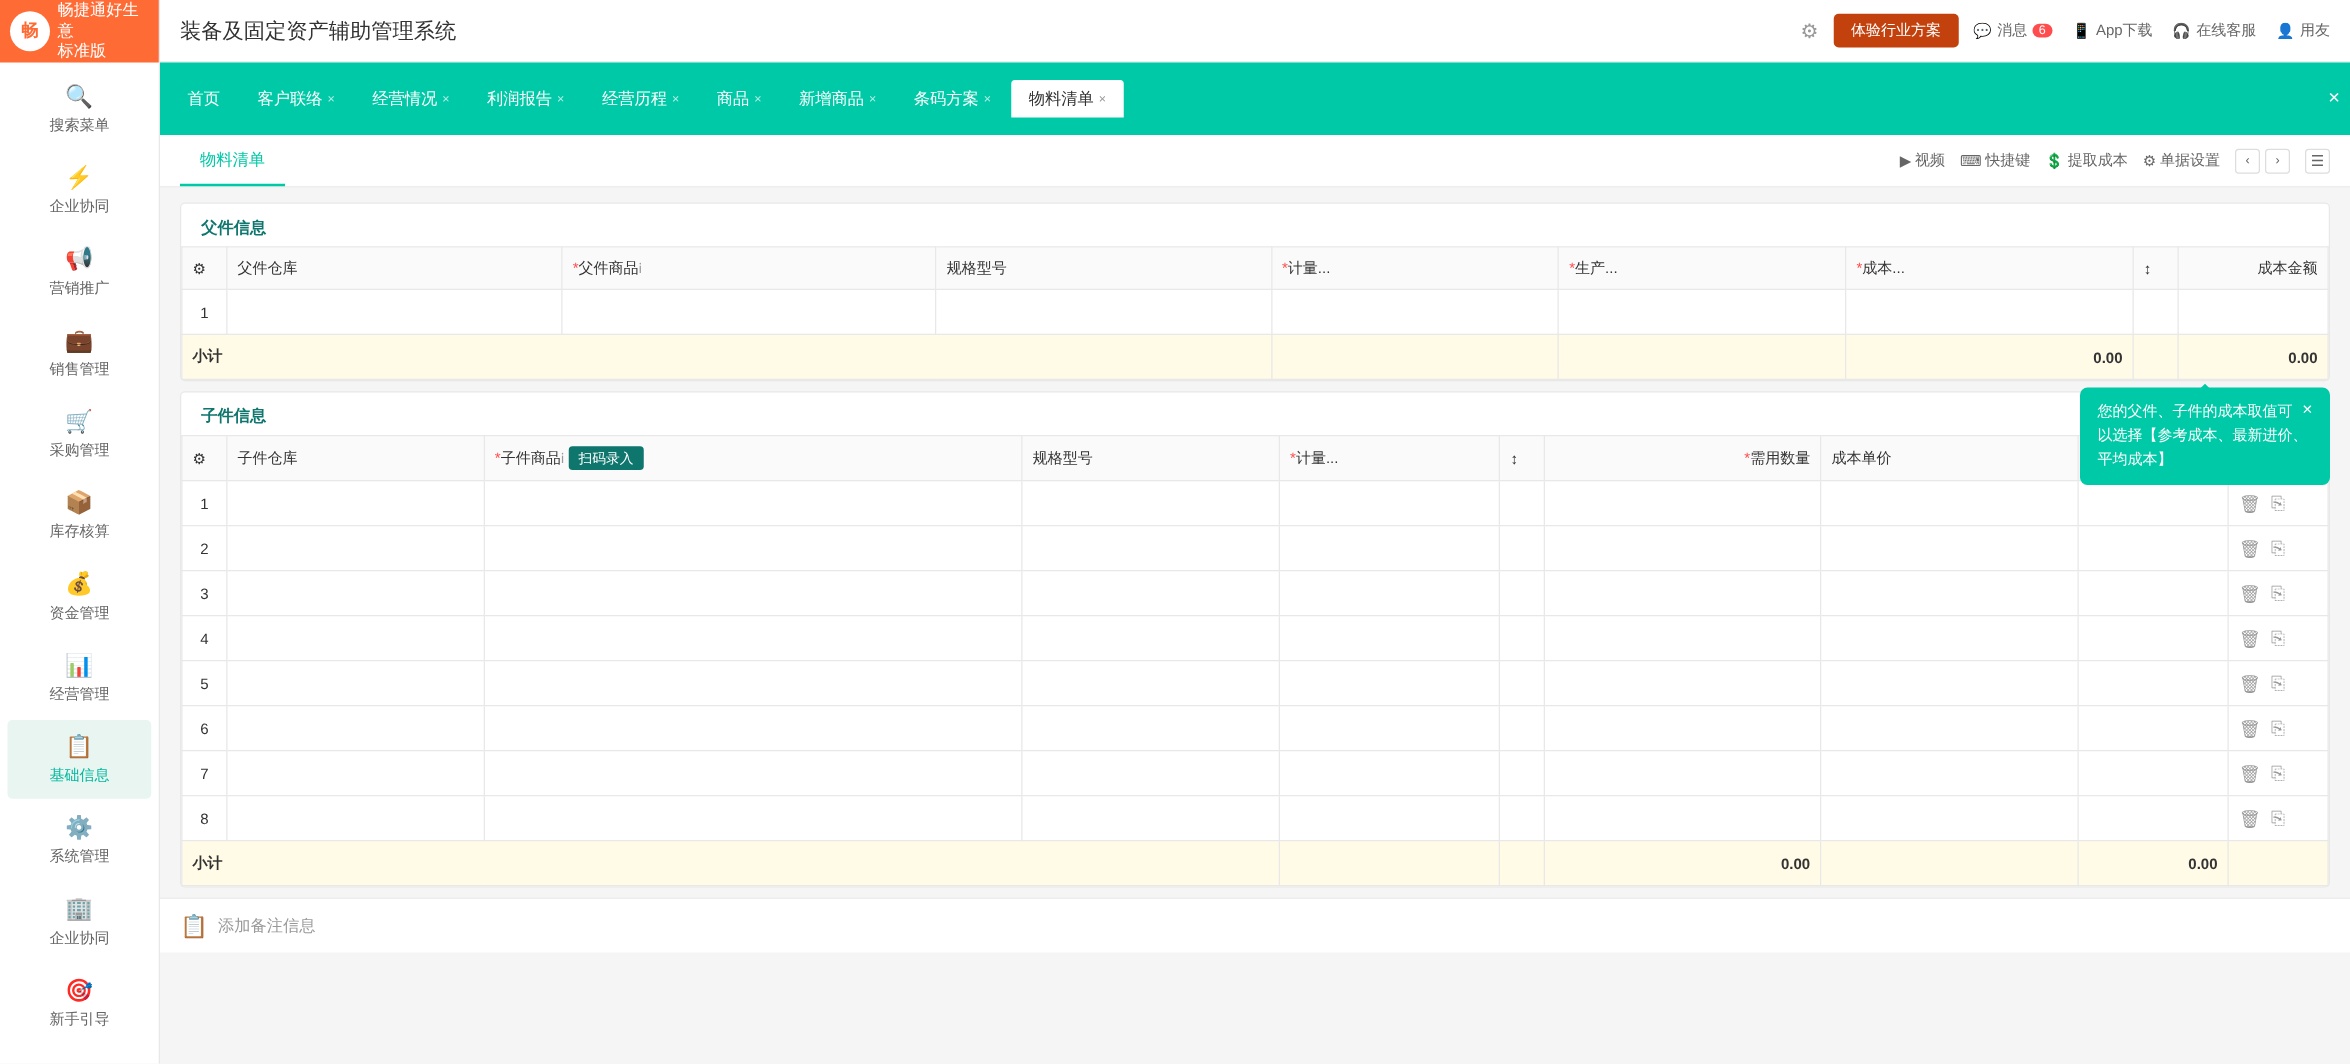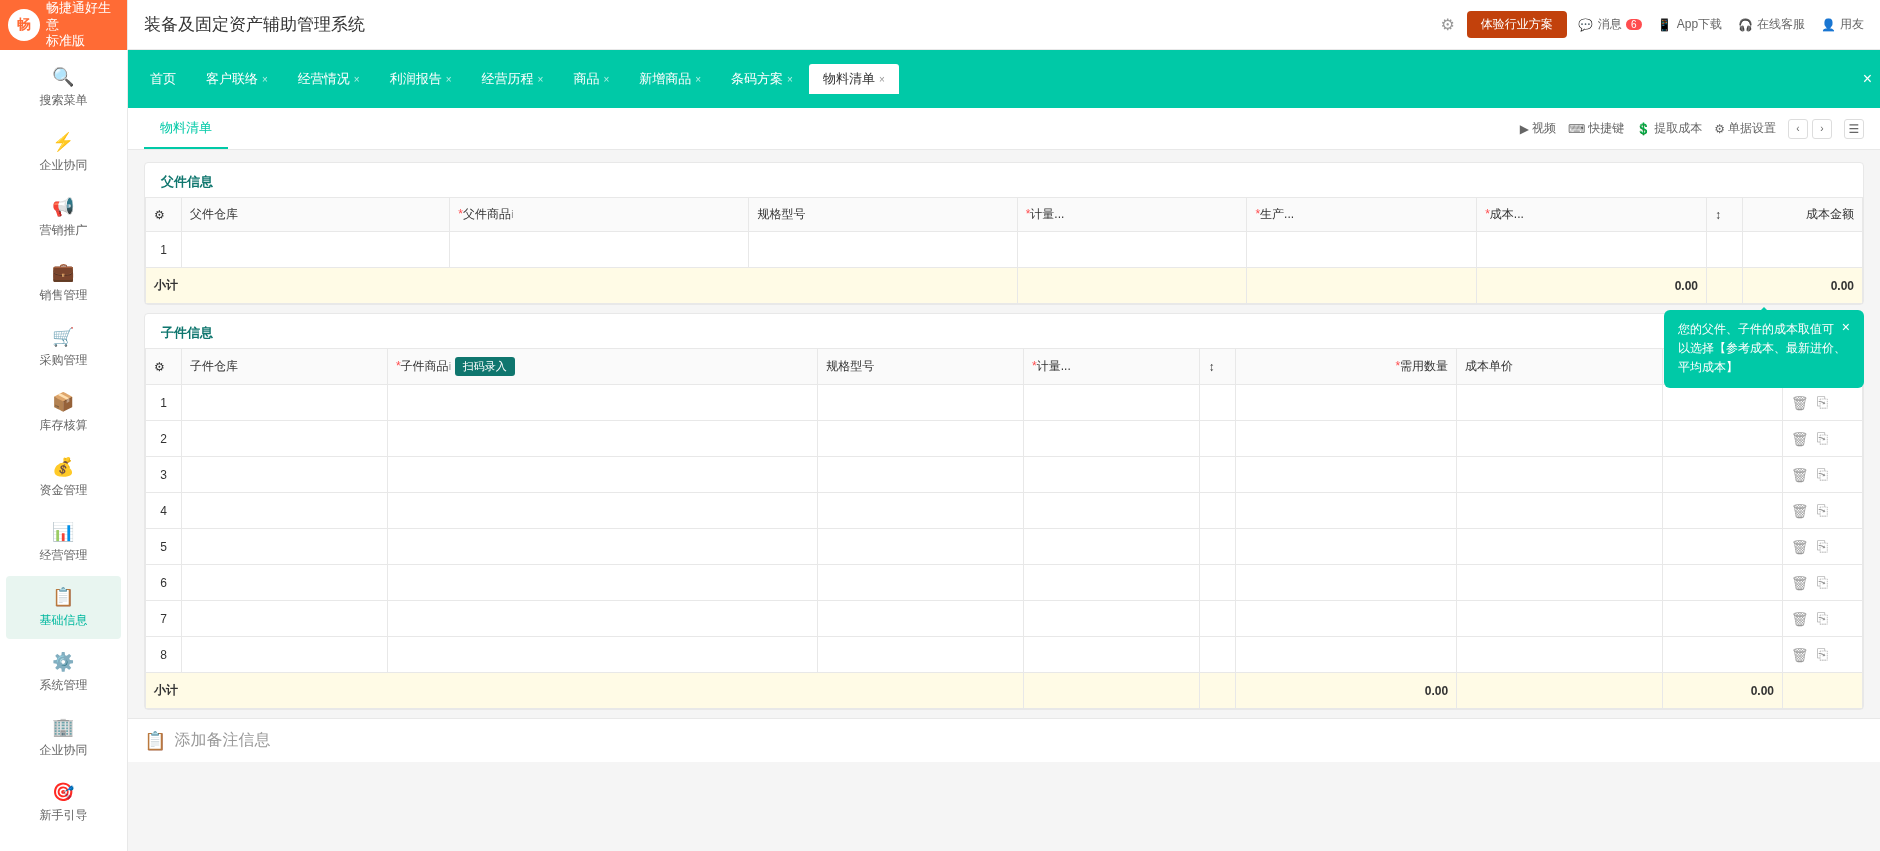--- a/index.html
+++ b/index.html
@@ -234,21 +234,21 @@
     .bottom-bar {
       background: #fff;
       border-top: 1px solid #e8e8e8;
       padding: 8px 16px;
       display: flex;
       align-items: center;
       gap: 8px;
       min-height: 44px;
     }
     .bottom-icon { color: #00c9a7; font-size: 18px; }
-    .bottom-text { color: #999; font-size: 16px; }
+    .bottom-text { color: #999; font-size: 13px; }
 
     .content-wrapper { position: relative; }
 
     
     .tooltip-arrow-up {
       position: absolute;
       top: -8px;
       right: 74px;
       width: 0; height: 0;
       border-left: 7px solid transparent;

